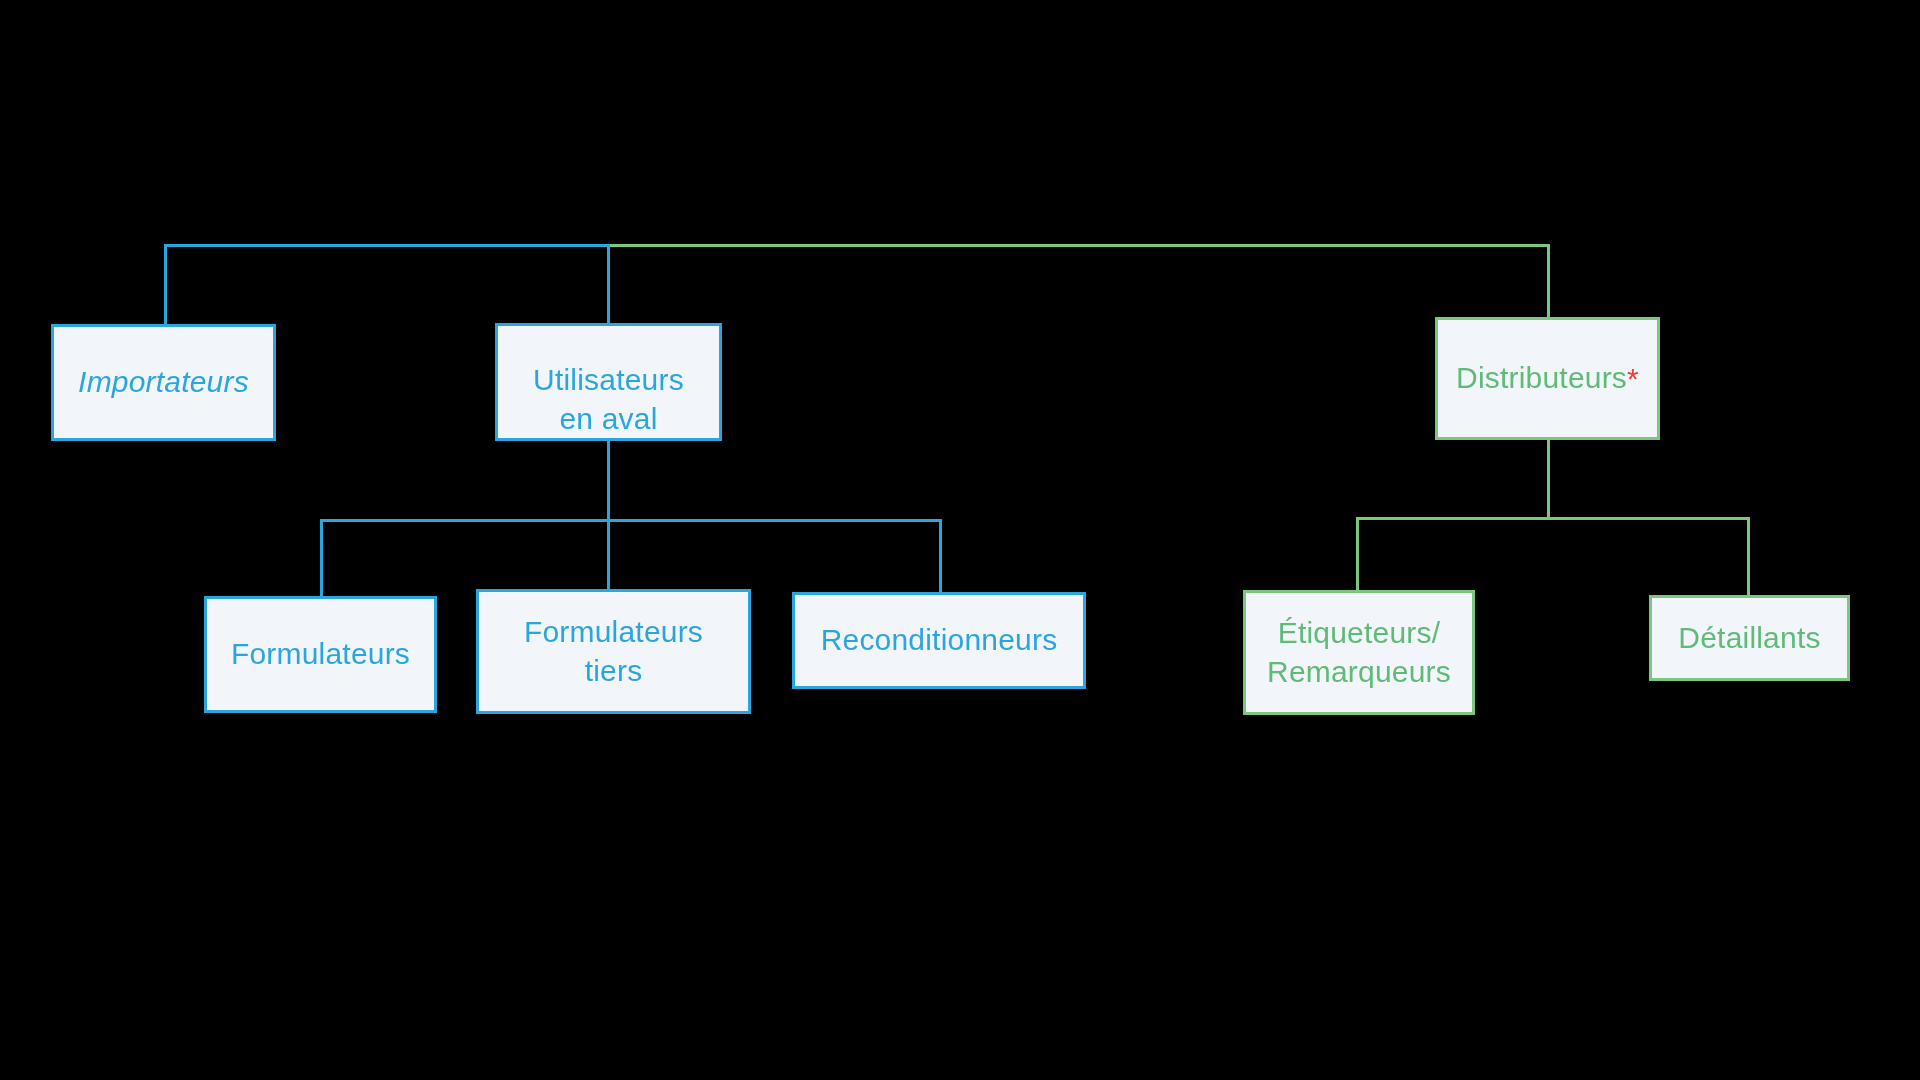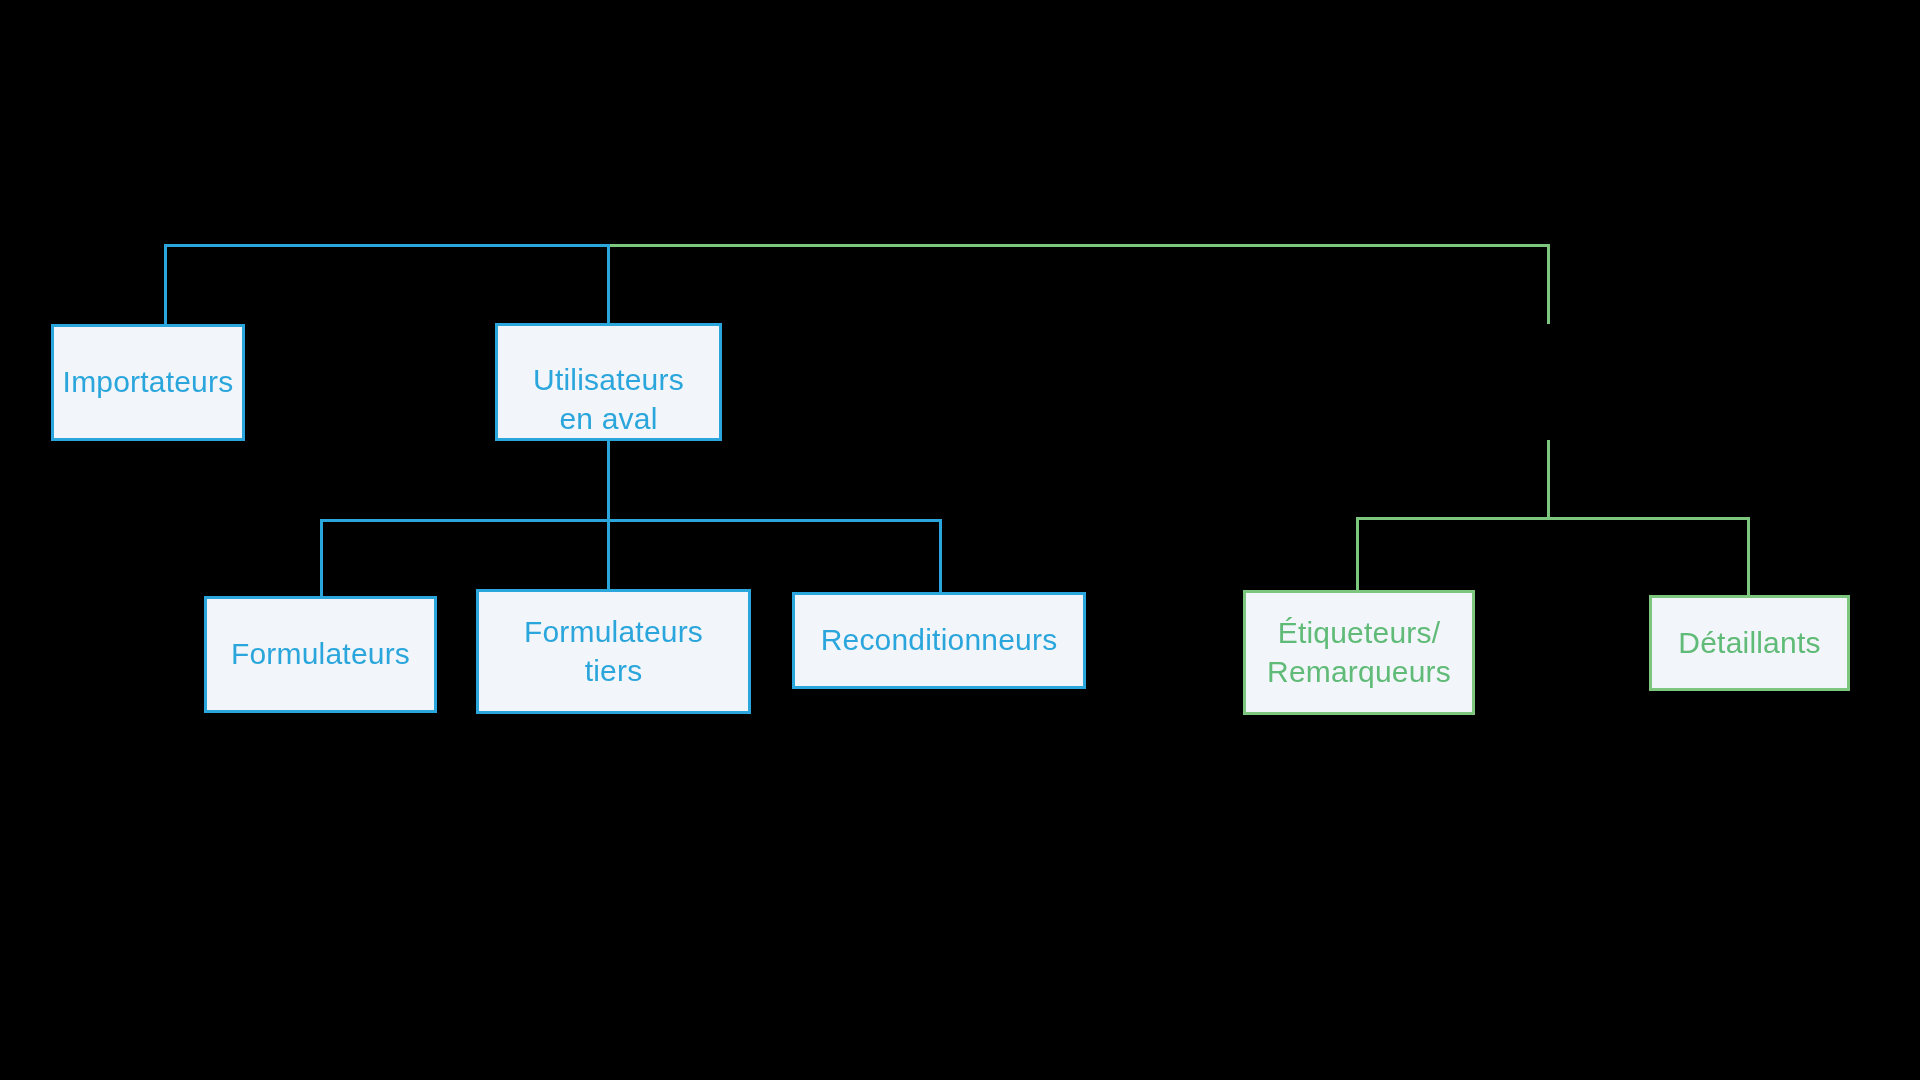--- a/index.html
+++ b/index.html
@@ -64,29 +64,32 @@
   <div class="line h blue" style="left:164px; top:244px; width:446px;"></div>
 
   <div class="line h green" style="left:608px; top:244px; width:941px;"></div>
 
   <div class="line v blue" style="left:164px; top:244px; height:80px;"></div>
 
   <div class="line v blue" style="left:607px; top:244px; height:80px;"></div>
 
   <div class="line v green" style="left:1547px; top:244px; height:80px;"></div>
 
-  <div class="node blue" style="left:51px; top:324px; width:194px; height:117px;">
+  <div class="node blue" style="left:51px; top:324px; width:225px; height:117px;font-style:italic;">
     <span class="label">Importateurs</span>
   </div>
 
   <div class="node blue" style="left:495px; top:323px; width:227px; height:118px;align-items:flex-end;">
     <span class="label">Utilisateurs
 en aval</span>
   </div>
 
+  <div class="node green" style="left:1435px; top:317px; width:225px; height:123px;">
+    <span class="label">Distributeurs</span><span class="asterisk">*</span>
+  </div>
 
   <div class="line v blue" style="left:607px; top:441px; height:79px;"></div>
 
   <div class="line h blue" style="left:320px; top:519px; width:622px;"></div>
 
   <div class="line v blue" style="left:320px; top:519px; height:78px;"></div>
   <div class="line v blue" style="left:607px; top:519px; height:78px;"></div>
   <div class="line v blue" style="left:939px; top:519px; height:78px;"></div>
 
   <div class="line v green" style="left:1547px; top:440px; height:78px;"></div>
@@ -105,17 +108,17 @@
 
   <div class="node blue" style="left:792px; top:592px; width:294px; height:97px;">
     <span class="label">Reconditionneurs</span>
   </div>
 
   <div class="node green" style="left:1243px; top:590px; width:232px; height:125px;text-align:center;">
     <span class="label">Étiqueteurs/
 Remarqueurs</span>
   </div>
 
-  <div class="node green" style="left:1649px; top:595px; width:201px; height:96px;">
+  <div class="node green" style="left:1649px; top:595px; width:201px; height:86px;">
     <span class="label">Détaillants</span>
   </div>
 
 </div>
 
 </body></html>

